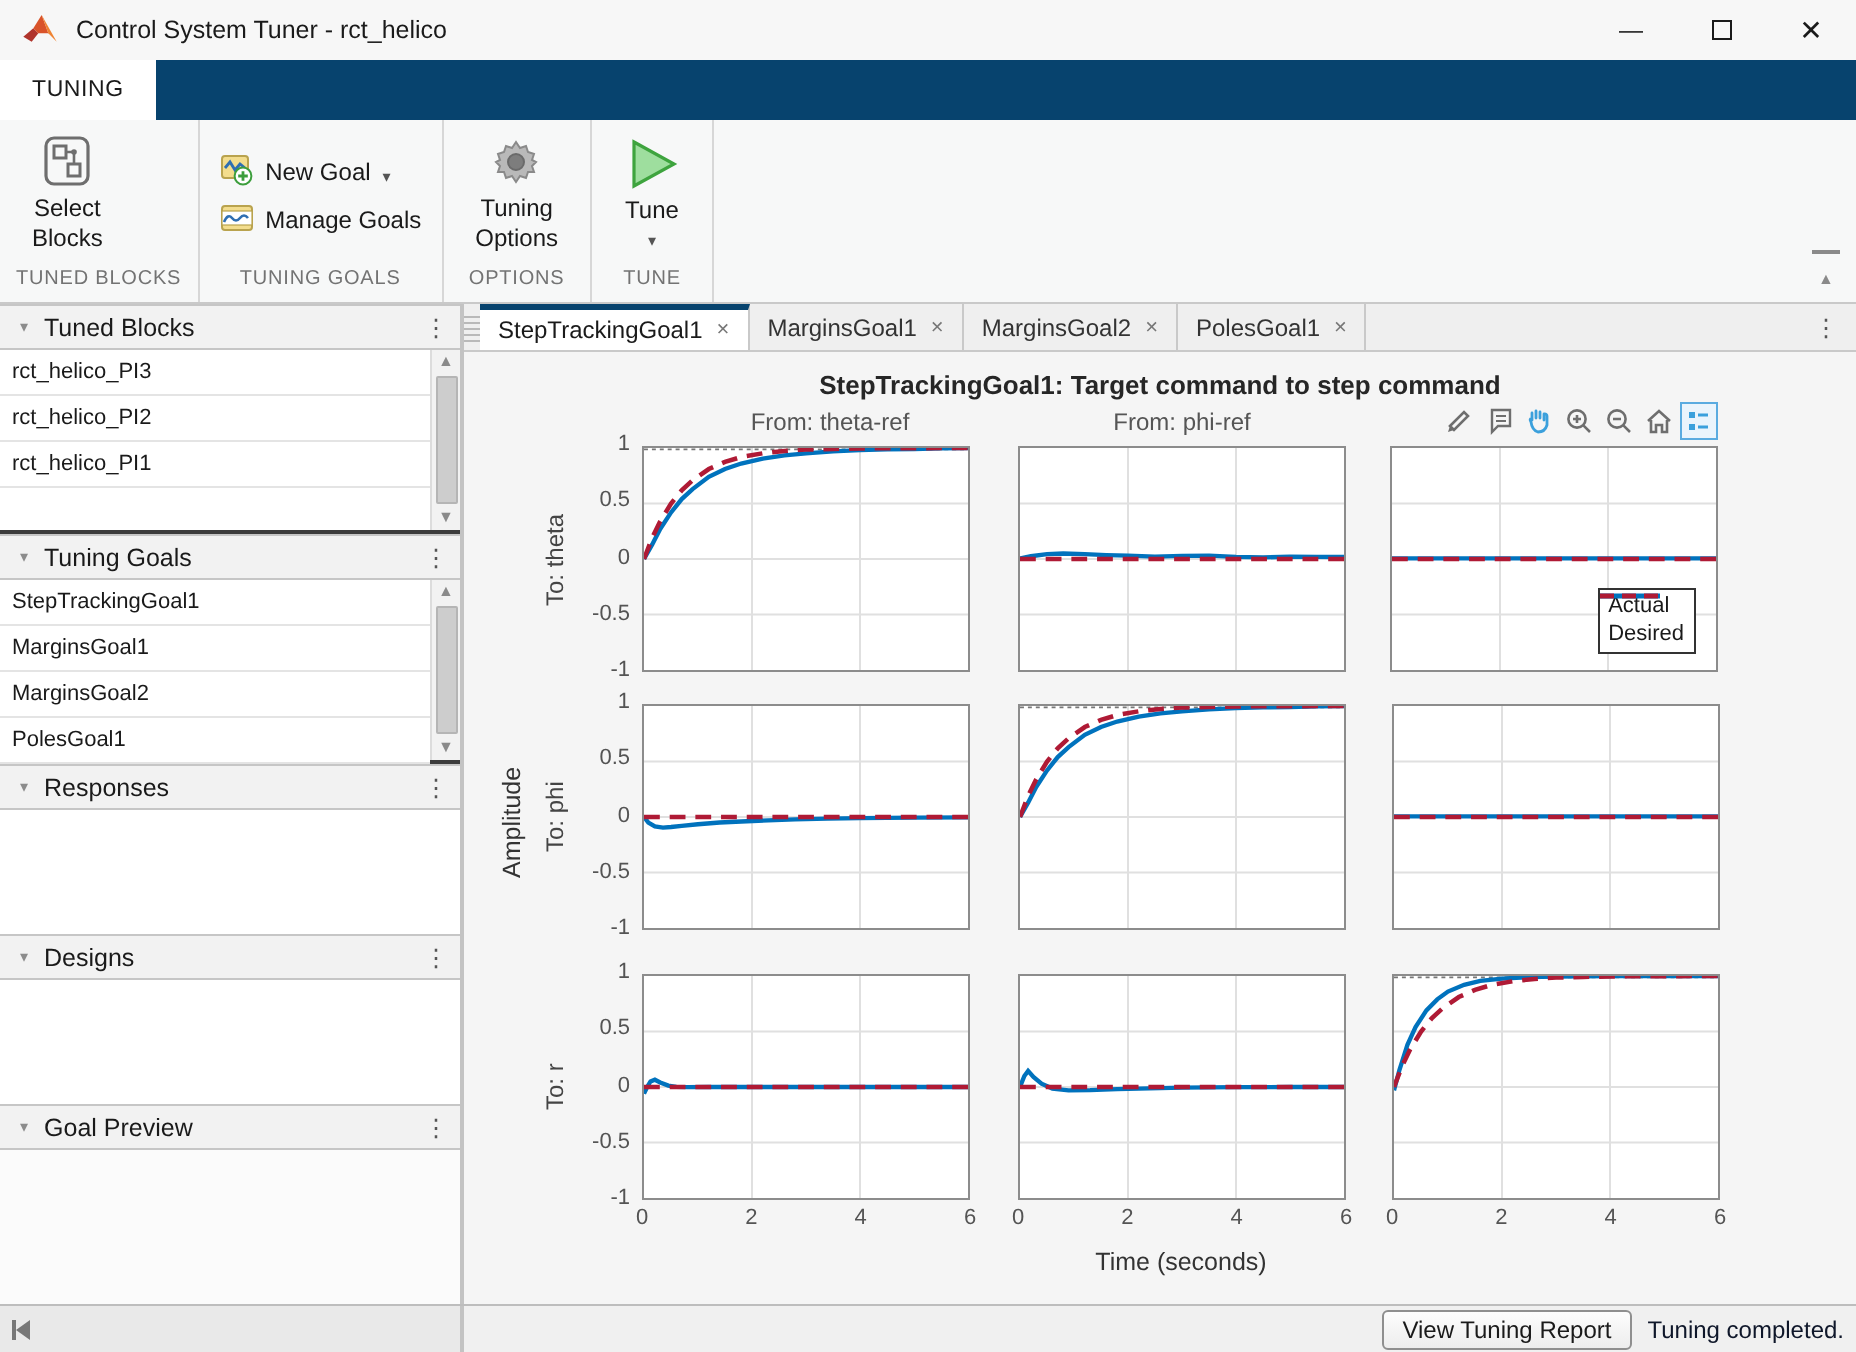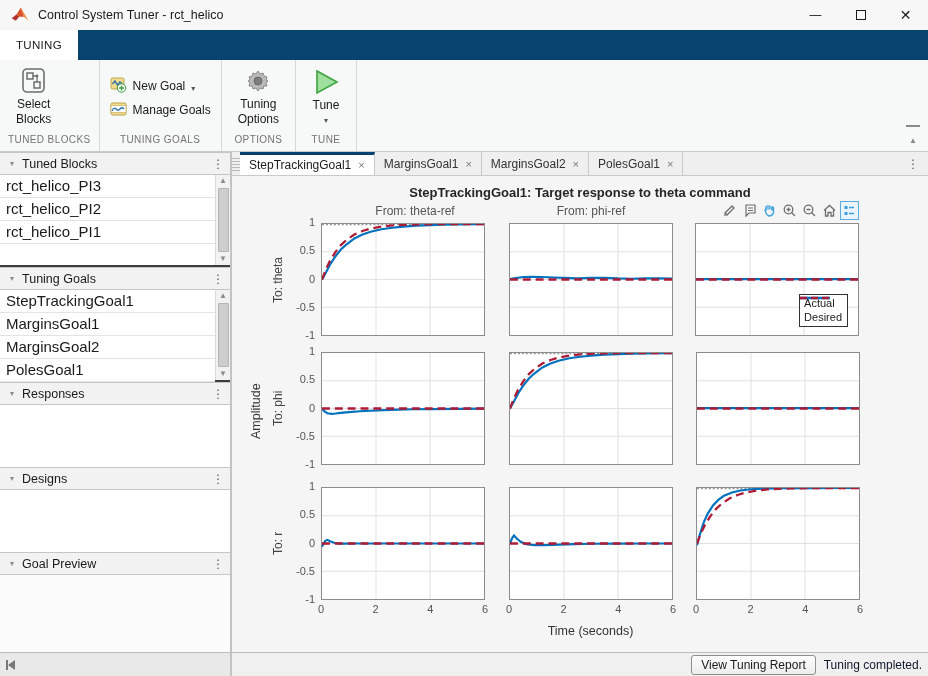--- a/index.html
+++ b/index.html
@@ -37,21 +37,21 @@
   .ribbon-collapse .tri { font-size:8px; color:#8a8a8a; line-height:6px; }
 
   
   .main { position:absolute; left:0; top:152px; width:100%; height:500px; display:flex; }
   .sidebar { width:232px; background:#fff; border-right:2px solid #c3c3c3; display:flex; flex-direction:column; }
   .panel-header { height:23px; background:#f2f2f2; border-top:1px solid #c6c6c6; border-bottom:1px solid #c6c6c6; display:flex; align-items:center; padding:0 6px; flex:none; }
   .panel-header .tri { font-size:8px; color:#8c8c8c; margin:0 8px 0 4px; }
   .panel-header .ptitle { font-size:12.5px; color:#1a1a1a; }
   .panel-header .dots { margin-left:auto; color:#555; font-size:12px; letter-spacing:0; }
   .listbox { position:relative; border-bottom:2px solid #3c3c3c; flex:none; }
-  .list-row { height:23px; line-height:22px; font-size:15px; color:#1a1a1a; padding-left:6px; border-bottom:1px solid #e4e4e4; background:#fff; margin-right:15px; }
+  .list-row { height:23px; line-height:22px; font-size:11px; color:#1a1a1a; padding-left:6px; border-bottom:1px solid #e4e4e4; background:#fff; margin-right:15px; }
   .vscroll { position:absolute; right:0; top:0; bottom:0; width:15px; background:#f2f2f2; border-left:1px solid #dcdcdc; display:flex; flex-direction:column; align-items:center; }
   .vscroll .arr { font-size:8px; color:#8a8a8a; line-height:12px; height:12px; }
   .vscroll .thumb { flex:1; width:11px; margin:1px 0; background:#cdcdcd; border:1px solid #b5b5b5; border-radius:1px; }
   .emptybox { background:#fff; flex:none; }
   .emptybox.preview { background:#fbfbfb; flex:1; }
 
   
   .docarea { flex:1; position:relative; background:#f5f5f5; }
   .doc-tabbar { position:absolute; left:0; top:0; right:0; height:24px; background:#efefef; border-bottom:1px solid #c9c9c9; display:flex; align-items:stretch; }
   .tab-grip { width:8px; background:repeating-linear-gradient(to bottom,#efefef 0 2px,#b9b9b9 2px 3px); margin:4px 0; }
@@ -270,21 +270,21 @@
             </div>
             <div class="doc-tab">
               <span>PolesGoal1</span>
               <span class="x">×</span>
             </div>
           </div>
         <div class="tabbar-dots">⋮</div>
       </div>
 
       <div class="plot-canvas" id="plot-canvas">
-        <div class="plot-title">StepTrackingGoal1: Target response to theta command</div>
+        <div class="plot-title">StepTrackingGoal1: Target command to step command</div>
       <div class="subplot" style="left: 89px; top: 47px;">
             <svg viewBox="0 0 164 113" preserveAspectRatio="none">
               <line x1="54.666666666666664" y1="0" x2="54.666666666666664" y2="113" stroke="#e0e0e0" stroke-width="1"></line>
               <line x1="109.33333333333333" y1="0" x2="109.33333333333333" y2="113" stroke="#e0e0e0" stroke-width="1"></line>
               <line x1="0" y1="28.25" x2="164" y2="28.25" stroke="#e0e0e0" stroke-width="1"></line>
               <line x1="0" y1="56.5" x2="164" y2="56.5" stroke="#e0e0e0" stroke-width="1"></line>
               <line x1="0" y1="84.75" x2="164" y2="84.75" stroke="#e0e0e0" stroke-width="1"></line>
               <line x1="0" y1="0.7" x2="164" y2="0.7" stroke="#777" stroke-width="1" stroke-dasharray="2 2"></line>
               <path d="M0.0 56.5 L4.1 49.2 L8.2 41.2 L13.7 32.8 L19.1 26.0 L24.6 20.9 L32.8 14.7 L41.0 10.7 L49.2 7.9 L60.1 5.4 L71.1 3.8 L82.0 2.7 L95.7 1.7 L109.3 1.1 L123.0 0.7 L136.7 0.5 L150.3 0.2 L164.0 0.1" fill="none" stroke="#0072BD" stroke-width="2.2"></path>
               <path d="M0.0 56.5 L4.1 45.8 L8.2 37.3 L13.7 28.3 L19.1 21.5 L24.6 16.4 L32.8 10.7 L41.0 7.1 L49.2 4.6 L60.1 2.7 L71.1 1.5 L82.0 0.8 L95.7 0.5 L109.3 0.2 L136.7 0.1 L164.0 0.0" fill="none" stroke="#AF1A35" stroke-width="2.3" stroke-dasharray="8 5"></path>

